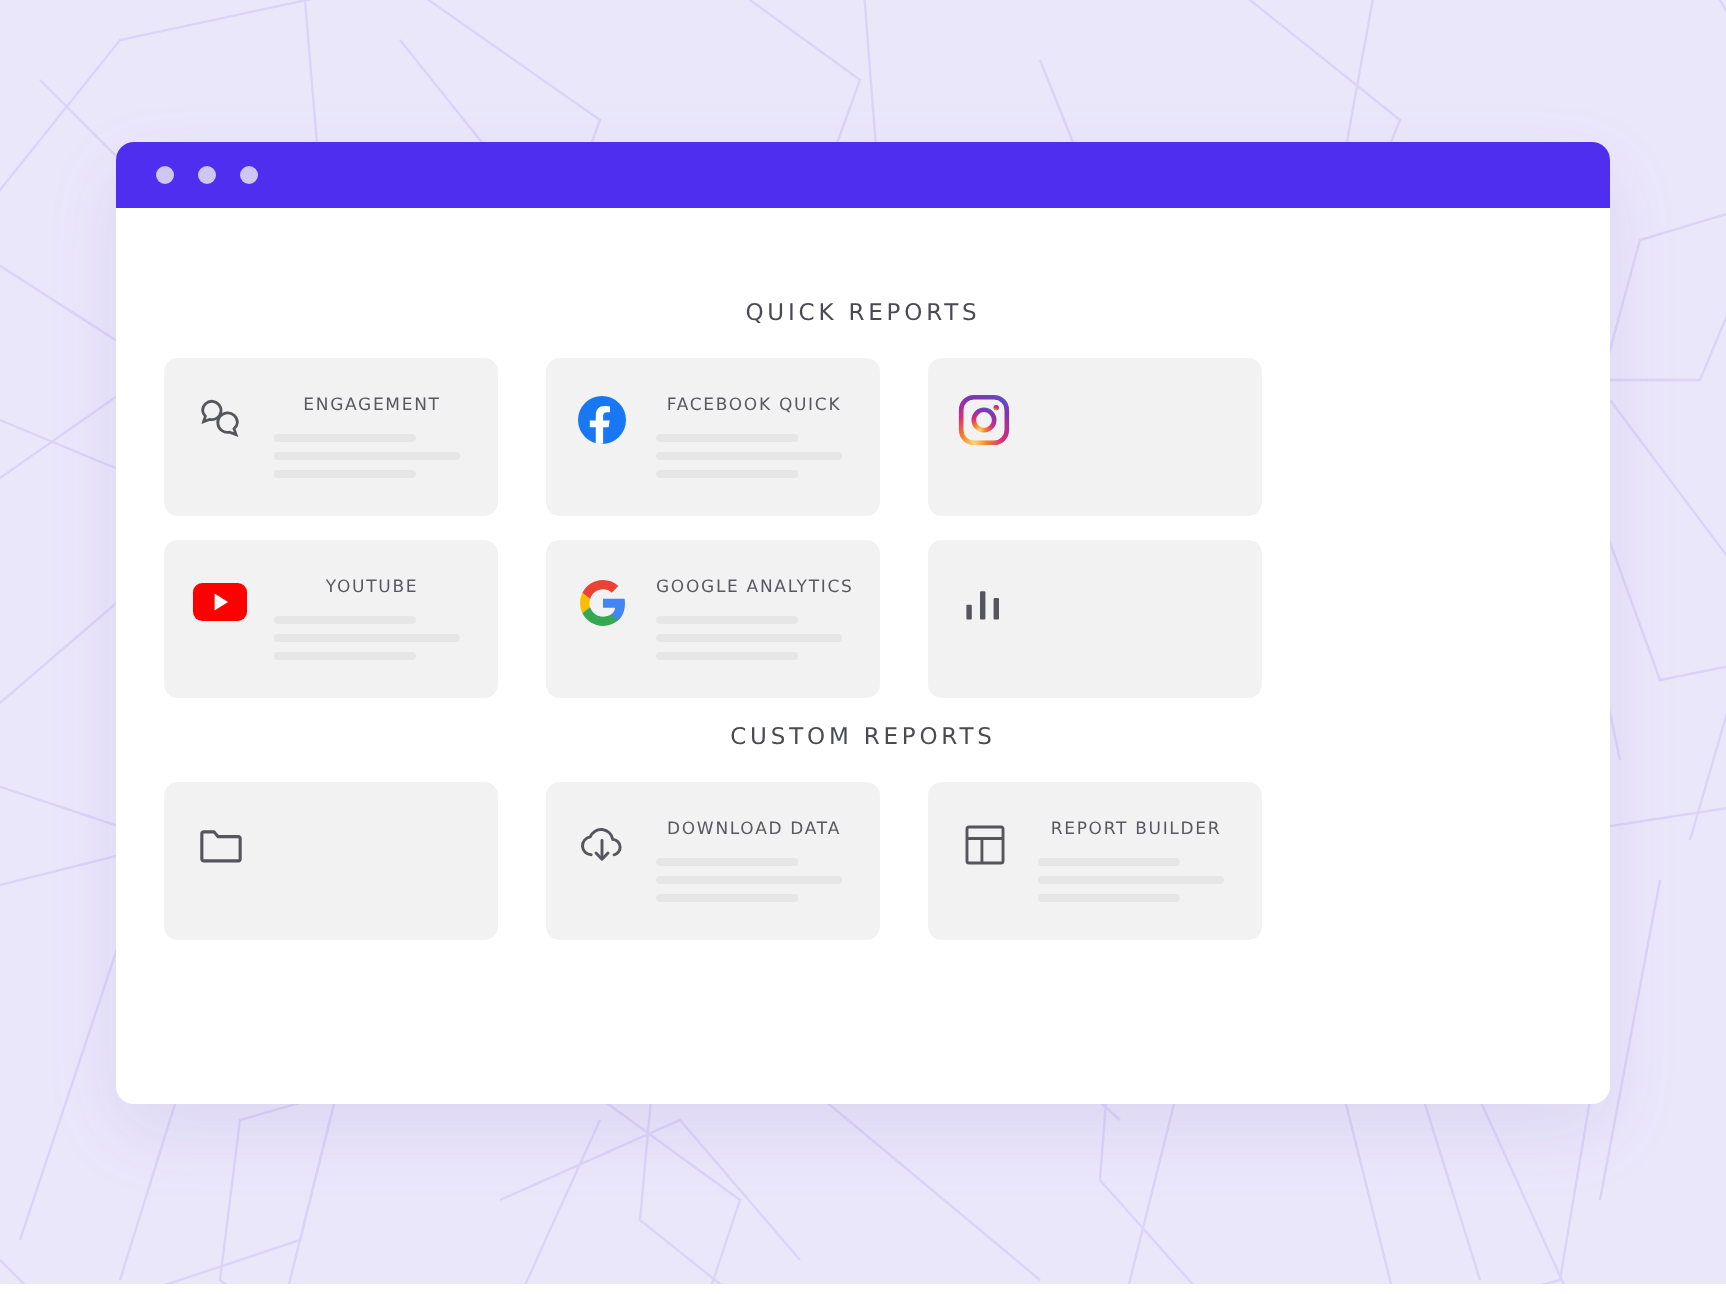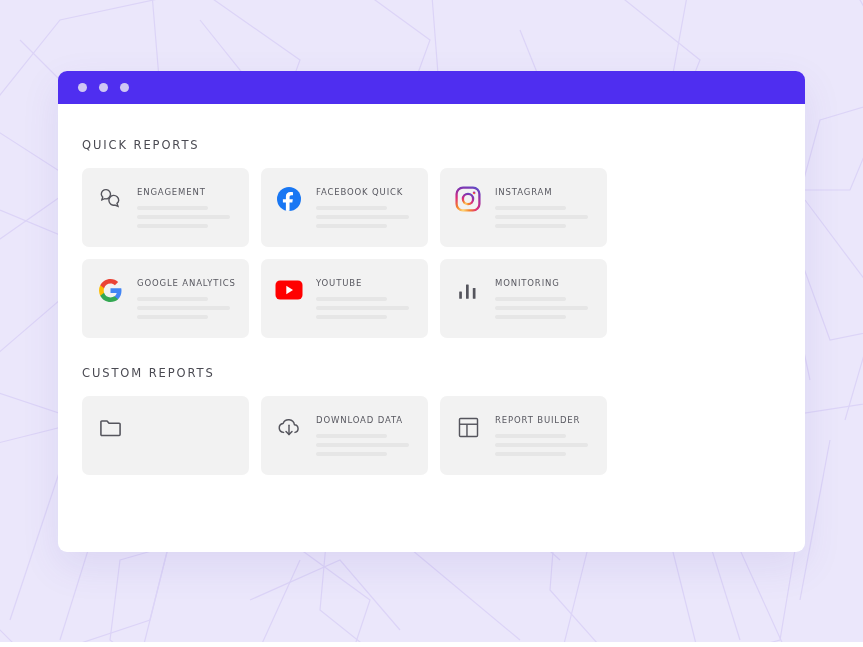--- a/index.html
+++ b/index.html
@@ -62,39 +62,40 @@
   .dot {
     width: 9px;
     height: 9px;
     border-radius: 50%;
     background: #CFC6F4;
     margin-right: 12px;
   }
 
   .window-body {
     flex: 1 1 auto;
-    padding: 34px 24px 0 24px;
+    padding: 45px 24px 0 24px;
     box-sizing: border-box;
+    text-align: center;
   }
 
   .section-title {
     font-size: 11.5px;
     letter-spacing: 1.9px;
     color: #4A4A52;
     font-weight: 400;
     margin: 0 0 16px 0;
     padding-left: 0;
   }
   .section-title.second {
-    margin-top: 28px;
+    margin-top: 12px;
   }
 
   .card-row {
     display: flex;
-    gap: 12px;
+    gap: 24px;
     margin-bottom: 12px;
   }
 
   .card {
     width: 167px;
     height: 79px;
     border-radius: 7px;
     background: #F2F2F2;
     box-sizing: border-box;
     padding: 17px 14px 0 14px;
@@ -232,79 +233,67 @@
                 <stop offset="50%" stop-color="#DD2A7B"></stop>
                 <stop offset="78%" stop-color="#8134AF"></stop>
                 <stop offset="100%" stop-color="#515BD4"></stop>
               </radialGradient>
             </defs>
             <rect x="1.6" y="1.6" width="22.8" height="22.8" rx="6.4" fill="none" stroke="url(#igGrad)" stroke-width="2.3"></rect>
             <circle cx="13" cy="13" r="5.1" fill="none" stroke="url(#igGrad)" stroke-width="2.3"></circle>
             <circle cx="19.1" cy="6.9" r="1.35" fill="url(#igGrad)"></circle>
           </svg>
         </span>
-        <span class="card-text">
-          <span class="card-label" style="display:block">INSTAGRAM</span>
-          <span class="skel w1" style="display:block"></span>
-          <span class="skel w2" style="display:block"></span>
-          <span class="skel w3" style="display:block"></span>
-        </span>
       </div>
 
 
     </div>
 
     <div class="card-row">
+
+      <div class="card">
+        <span class="card-icon">
+          <svg width="28" height="20" viewBox="0 0 28 20">
+            <rect x="0.5" y="0.5" width="27" height="19" rx="4.6" fill="#FF0000"></rect>
+            <path d="M11.3 5.8 L18.0 10.0 L11.3 14.2 Z" fill="#FFFFFF"></path>
+          </svg>
+        </span>
+        <span class="card-text">
+          <span class="card-label" style="display:block">YOUTUBE</span>
+          <span class="skel w1" style="display:block"></span>
+          <span class="skel w2" style="display:block"></span>
+          <span class="skel w3" style="display:block"></span>
+        </span>
+      </div>
 
       <div class="card">
         <span class="card-icon">
           <svg width="25" height="25" viewBox="0 0 48 48">
             <path fill="#4285F4" d="M45.1 24.5c0-1.6-.14-3.16-.42-4.64H24v8.78h11.83c-.51 2.75-2.06 5.08-4.38 6.64v5.52h7.09c4.15-3.82 6.56-9.45 6.56-16.3z"></path>
             <path fill="#34A853" d="M24 46c5.94 0 10.92-1.97 14.56-5.33l-7.09-5.52c-1.97 1.32-4.49 2.1-7.47 2.1-5.74 0-10.6-3.87-12.33-9.08H4.3v5.7C7.92 41.07 15.38 46 24 46z"></path>
             <path fill="#FBBC05" d="M11.67 28.17c-.44-1.32-.69-2.73-.69-4.17s.25-2.85.69-4.17v-5.7H4.3A21.98 21.98 0 0 0 2 24c0 3.55.85 6.91 2.3 9.87l7.37-5.7z"></path>
             <path fill="#EA4335" d="M24 10.75c3.24 0 6.14 1.11 8.43 3.3l6.29-6.29C34.91 4.22 29.93 2 24 2 15.38 2 7.92 6.93 4.3 14.13l7.37 5.7c1.73-5.21 6.59-9.08 12.33-9.08z"></path>
           </svg>
         </span>
         <span class="card-text">
           <span class="card-label" style="display:block">GOOGLE ANALYTICS</span>
           <span class="skel w1" style="display:block"></span>
           <span class="skel w2" style="display:block"></span>
           <span class="skel w3" style="display:block"></span>
         </span>
       </div>
 
       <div class="card">
         <span class="card-icon">
-          <svg width="28" height="20" viewBox="0 0 28 20">
-            <rect x="0.5" y="0.5" width="27" height="19" rx="4.6" fill="#FF0000"></rect>
-            <path d="M11.3 5.8 L18.0 10.0 L11.3 14.2 Z" fill="#FFFFFF"></path>
-          </svg>
-        </span>
-        <span class="card-text">
-          <span class="card-label" style="display:block">YOUTUBE</span>
-          <span class="skel w1" style="display:block"></span>
-          <span class="skel w2" style="display:block"></span>
-          <span class="skel w3" style="display:block"></span>
-        </span>
-      </div>
-
-      <div class="card">
-        <span class="card-icon">
           <svg width="24" height="24" viewBox="0 0 24 24" fill="#55555D">
             <rect x="3.2" y="13.4" width="2.7" height="7.4" rx="0.5"></rect>
             <rect x="10.0" y="6.6" width="2.7" height="14.2" rx="0.5"></rect>
             <rect x="16.8" y="10.0" width="2.7" height="10.8" rx="0.5"></rect>
           </svg>
         </span>
-        <span class="card-text">
-          <span class="card-label" style="display:block">MONITORING</span>
-          <span class="skel w1" style="display:block"></span>
-          <span class="skel w2" style="display:block"></span>
-          <span class="skel w3" style="display:block"></span>
-        </span>
       </div>
 
     </div>
 
     <h2 class="section-title second">CUSTOM REPORTS</h2>
 
     <div class="card-row">
 
       <div class="card">
         <span class="card-icon">

